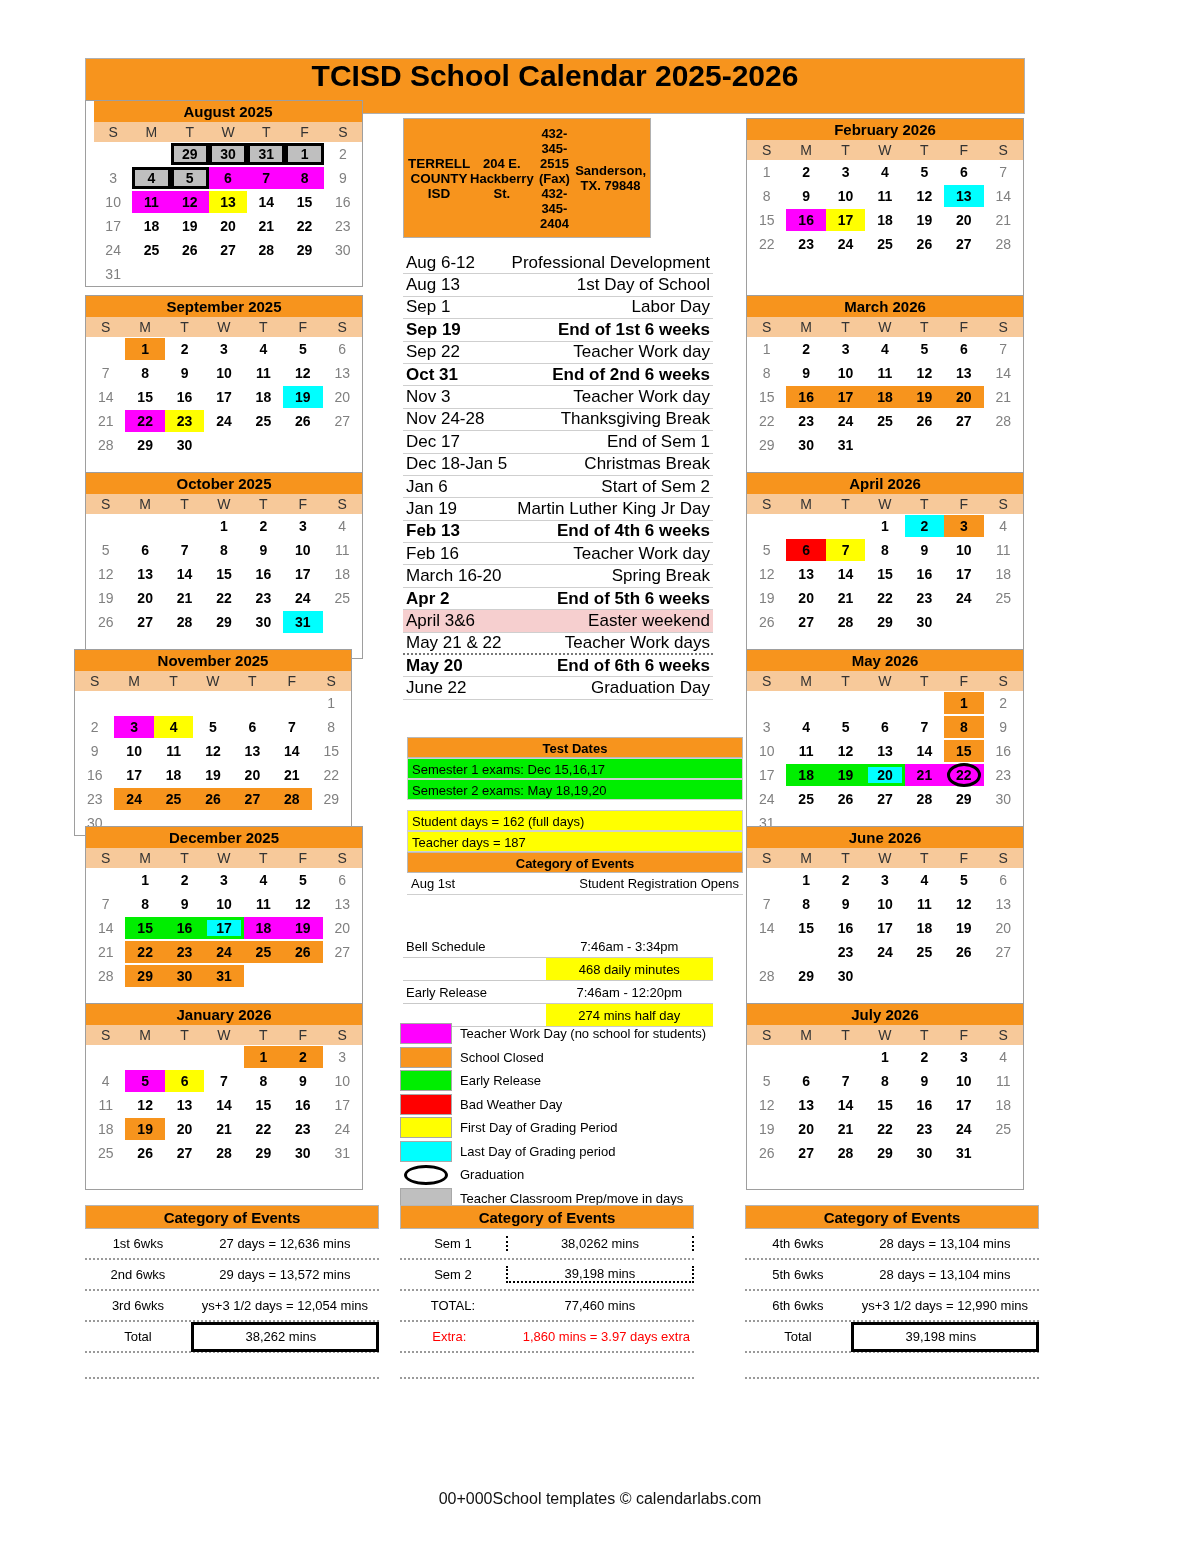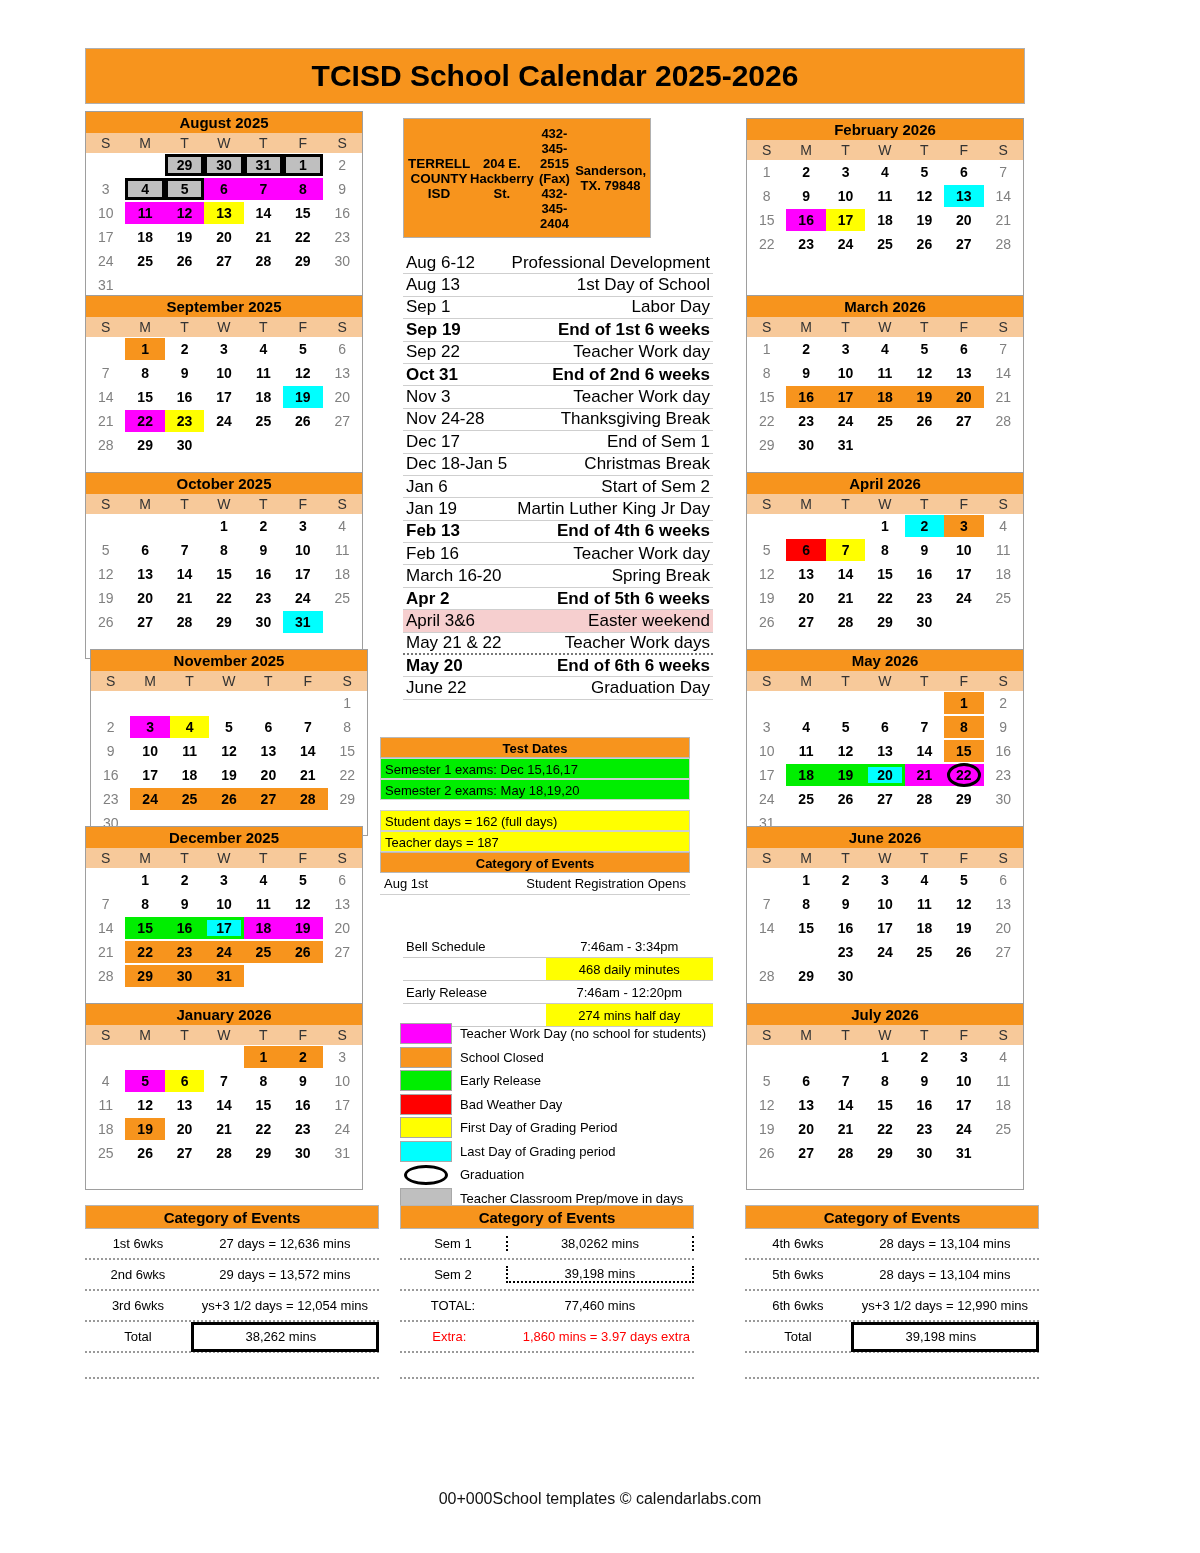--- a/index.html
+++ b/index.html
@@ -9,23 +9,23 @@
     background:#ffffff;
     font-family:"Liberation Sans", sans-serif;
     color:#000;
     position:relative;
   }
 
   .page { position:absolute; left:0; top:0; width:1200px; height:1553px; }
 
   
   .title-bar {
-    position:absolute; left:85px; top:48px; width:940px; height:56px;
+    position:absolute; left:85px; top:58px; width:940px; height:56px;
     background:#F7941D; border:1px solid #b0b0b0;
-    display:flex; align-items:center; justify-content:center;
+    display:flex; justify-content:center;
   }
   .title-bar .title-text {
     font-size:30px; font-weight:bold; letter-spacing:0px; color:#000;
   }
 
   
   .month {
     position:absolute; width:278px;
     border:1px solid #9e9e9e; background:#fff;
   }
@@ -83,21 +83,21 @@
     font-size:17px; height:22.4px; border-bottom:1px solid #cfcfcf;
     padding:0 3px;
   }
   .ev-row.bold { font-weight:bold; }
   .ev-row.easter { background:#F6CFCF; }
   .ev-row.dotted { border-bottom:2px dotted #777; }
   .ev-date { text-align:left; }
   .ev-name { text-align:right; }
 
   
-  .testbox { position:absolute; left:380px; top:737px; width:310px; }
+  .testbox { position:absolute; left:407px; top:737px; width:336px; }
   .band { font-size:13px; height:21px; line-height:21px; padding:0 4px; }
   .band.head { background:#F7941D; text-align:center; font-weight:bold; border:1px solid #b9b9b9; }
   .band.green { background:#00EE00; border:1px solid #cfcfcf; }
   .band.yellow { background:#FFFF00; border:1px solid #cfcfcf; }
   .spacer8 { height:10px; }
 
   .ev2 {
     display:flex; justify-content:space-between; font-size:13px;
     height:22px; line-height:22px; border-bottom:1px solid #cfcfcf; padding:0 4px;
   }
@@ -158,21 +158,21 @@
   </div>
 
   <div class="info-box">
     <div class="org">TERRELL COUNTY ISD</div>
     <div>204 E. Hackberry St.</div>
     <div>432-345-2515     (Fax) 432-345-2404</div>
     <div>Sanderson, TX. 79848</div>
   </div>
 
   <div id="months-left">
-      <div class="month" style="left: 85px; top: 111px;">
+      <div class="month" style="left: 85px; top: 100px; padding-left: 8px;">
         <div class="m-head">August 2025</div>
         <table>
           <thead>
             <tr>
               <td>S</td>
               <td>M</td>
               <td>T</td>
               <td>W</td>
               <td>T</td>
               <td>F</td>
@@ -626,21 +626,21 @@
               <td class="blank">
                 <span class="cell"></span>
               </td>
               <td class="blank">
                 <span class="cell"></span>
               </td>
             </tr>
           </tbody>
         </table>
       </div>
-      <div class="month" style="left: 90px; top: 649px;">
+      <div class="month" style="left: 74px; top: 649px;">
         <div class="m-head">November 2025</div>
         <table>
           <thead>
             <tr>
               <td>S</td>
               <td>M</td>
               <td>T</td>
               <td>W</td>
               <td>T</td>
               <td>F</td>

